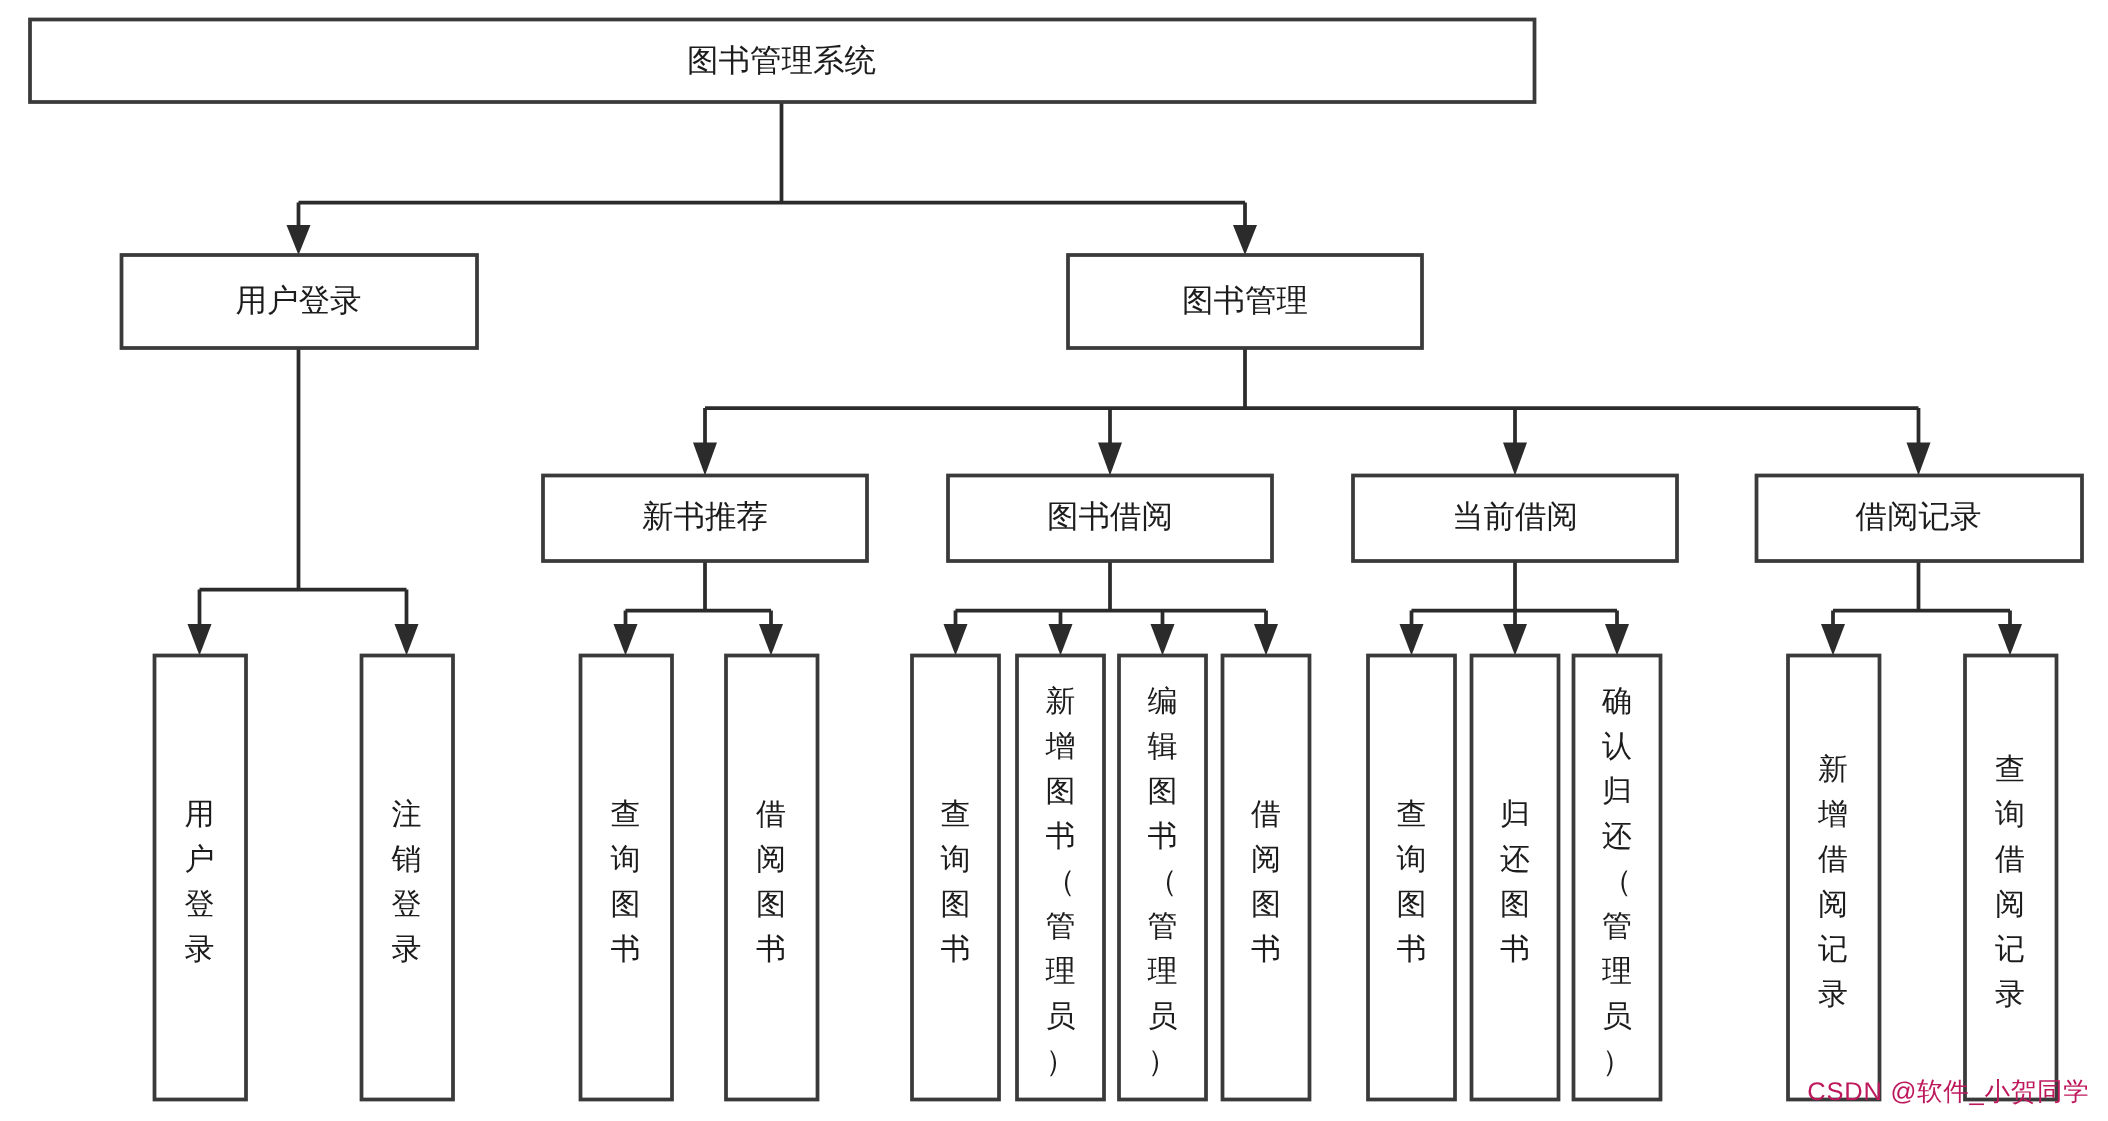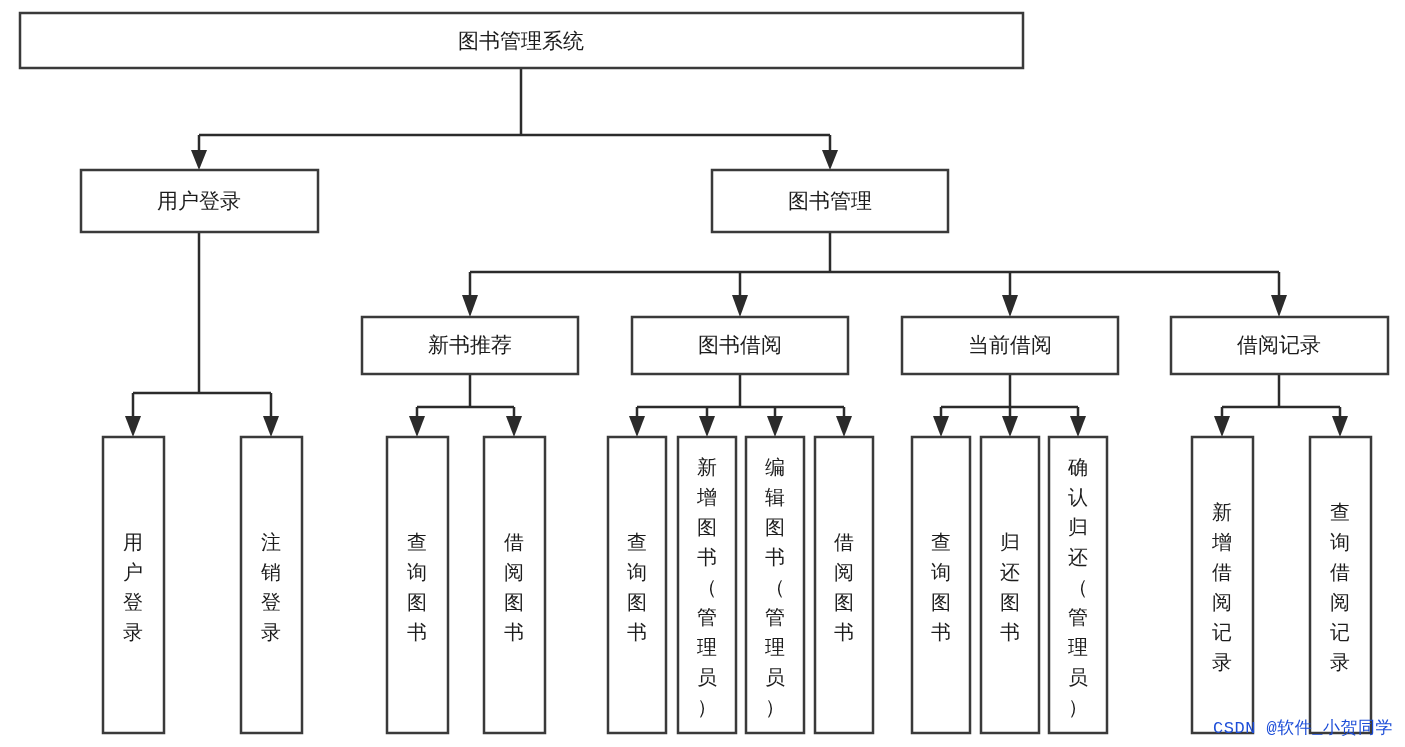--- a/index.html
+++ b/index.html
@@ -43,23 +43,23 @@
     fill: none;
   }
   .arrow-head {
     fill: #2b2b2b;
     stroke: none;
   }
   .watermark {
     position: absolute;
     right: 12px;
     bottom: 8px;
-    font-family: Liberation Mono, monospace;
+    font-family: Liberation Sans, sans-serif;
     font-size: 17px;
-    color: #1d4ed8;
+    color: #be185d;
     letter-spacing: 0.5px;
     white-space: nowrap;
     user-select: none;
     margin-top: 48px;
   }
 </style>
 </head>
 <body>
 
 <svg id="diagram" viewBox="0 0 1405 747" xmlns="http://www.w3.org/2000/svg">

